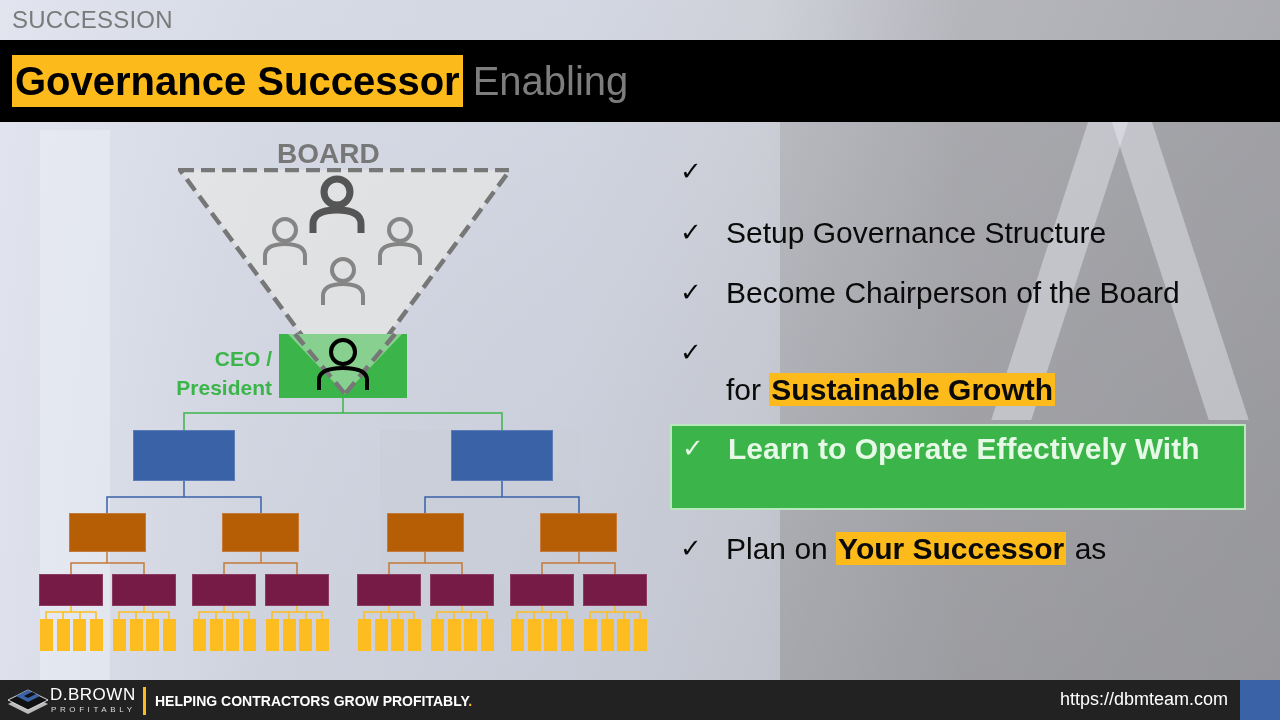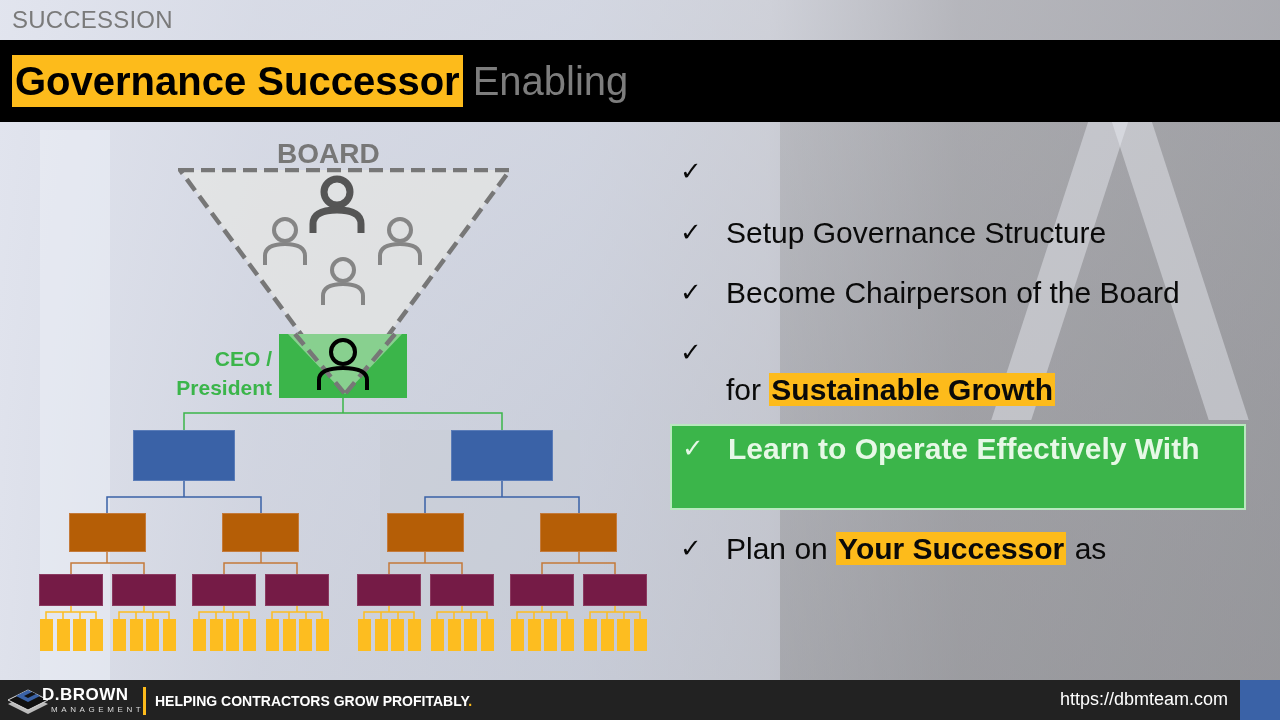--- a/index.html
+++ b/index.html
@@ -73,22 +73,22 @@
   .green-item .check-item { left: 10px; top: 4px; color: #e6f8e6; font-weight: bold; }
   .green-item .check-mark { font-weight: normal; }
 
   
   .footer {
     position: absolute; left: 0; top: 680px; width: 1280px; height: 40px;
     background: #222; display: flex; align-items: center;
   }
   .logo { position: absolute; left: 6px; top: 4px; }
   .brand-name {
-    position: absolute; left: 42px; top: 5px;
-    color: #fff; font-weight: bold; font-size: 17px; letter-spacing: 0.5px;
+    position: absolute; left: 50px; top: 5px;
+    color: #fff; font-weight: normal; font-size: 17px; letter-spacing: 0.5px;
   }
   .brand-sub {
     position: absolute; left: 51px; top: 25px;
     color: #ddd; font-size: 8px; letter-spacing: 3.6px;
   }
   .footer-divider { position: absolute; left: 143px; top: 7px; width: 3px; height: 28px; background: #fdbb1b; }
   .tagline {
     position: absolute; left: 155px; top: 13px;
     color: #fff; font-size: 14px; font-weight: bold;
   }
@@ -277,20 +277,20 @@
 </div>
 
 <div class="footer">
   <svg class="logo" width="42" height="34" viewBox="0 0 42 34">
     <polygon points="2,20 22,30 42,20 22,10" fill="#bbb"></polygon>
     <polygon points="2,16 22,26 42,16 22,6" fill="#111" stroke="#ddd" stroke-width="1"></polygon>
     <polygon points="10,12 22,18 34,12 22,6" fill="#3a62a7"></polygon>
     <polygon points="18,12 22,14 30,10 26,8" fill="#111"></polygon>
   </svg>
   <div class="brand-name">D.BROWN</div>
-  <div class="brand-sub">MANAGEMENT</div>
+  <div class="brand-sub">PROFITABLY</div>
   <div class="footer-divider"></div>
   <div class="tagline">
     <span>HELPING CONTRACTORS GROW PROFITABLY</span><span class="tagline-dot">.</span>
   </div>
   <div class="url">https://dbmteam.com</div>
   <div class="corner"></div>
 </div>
 
 </body></html>

